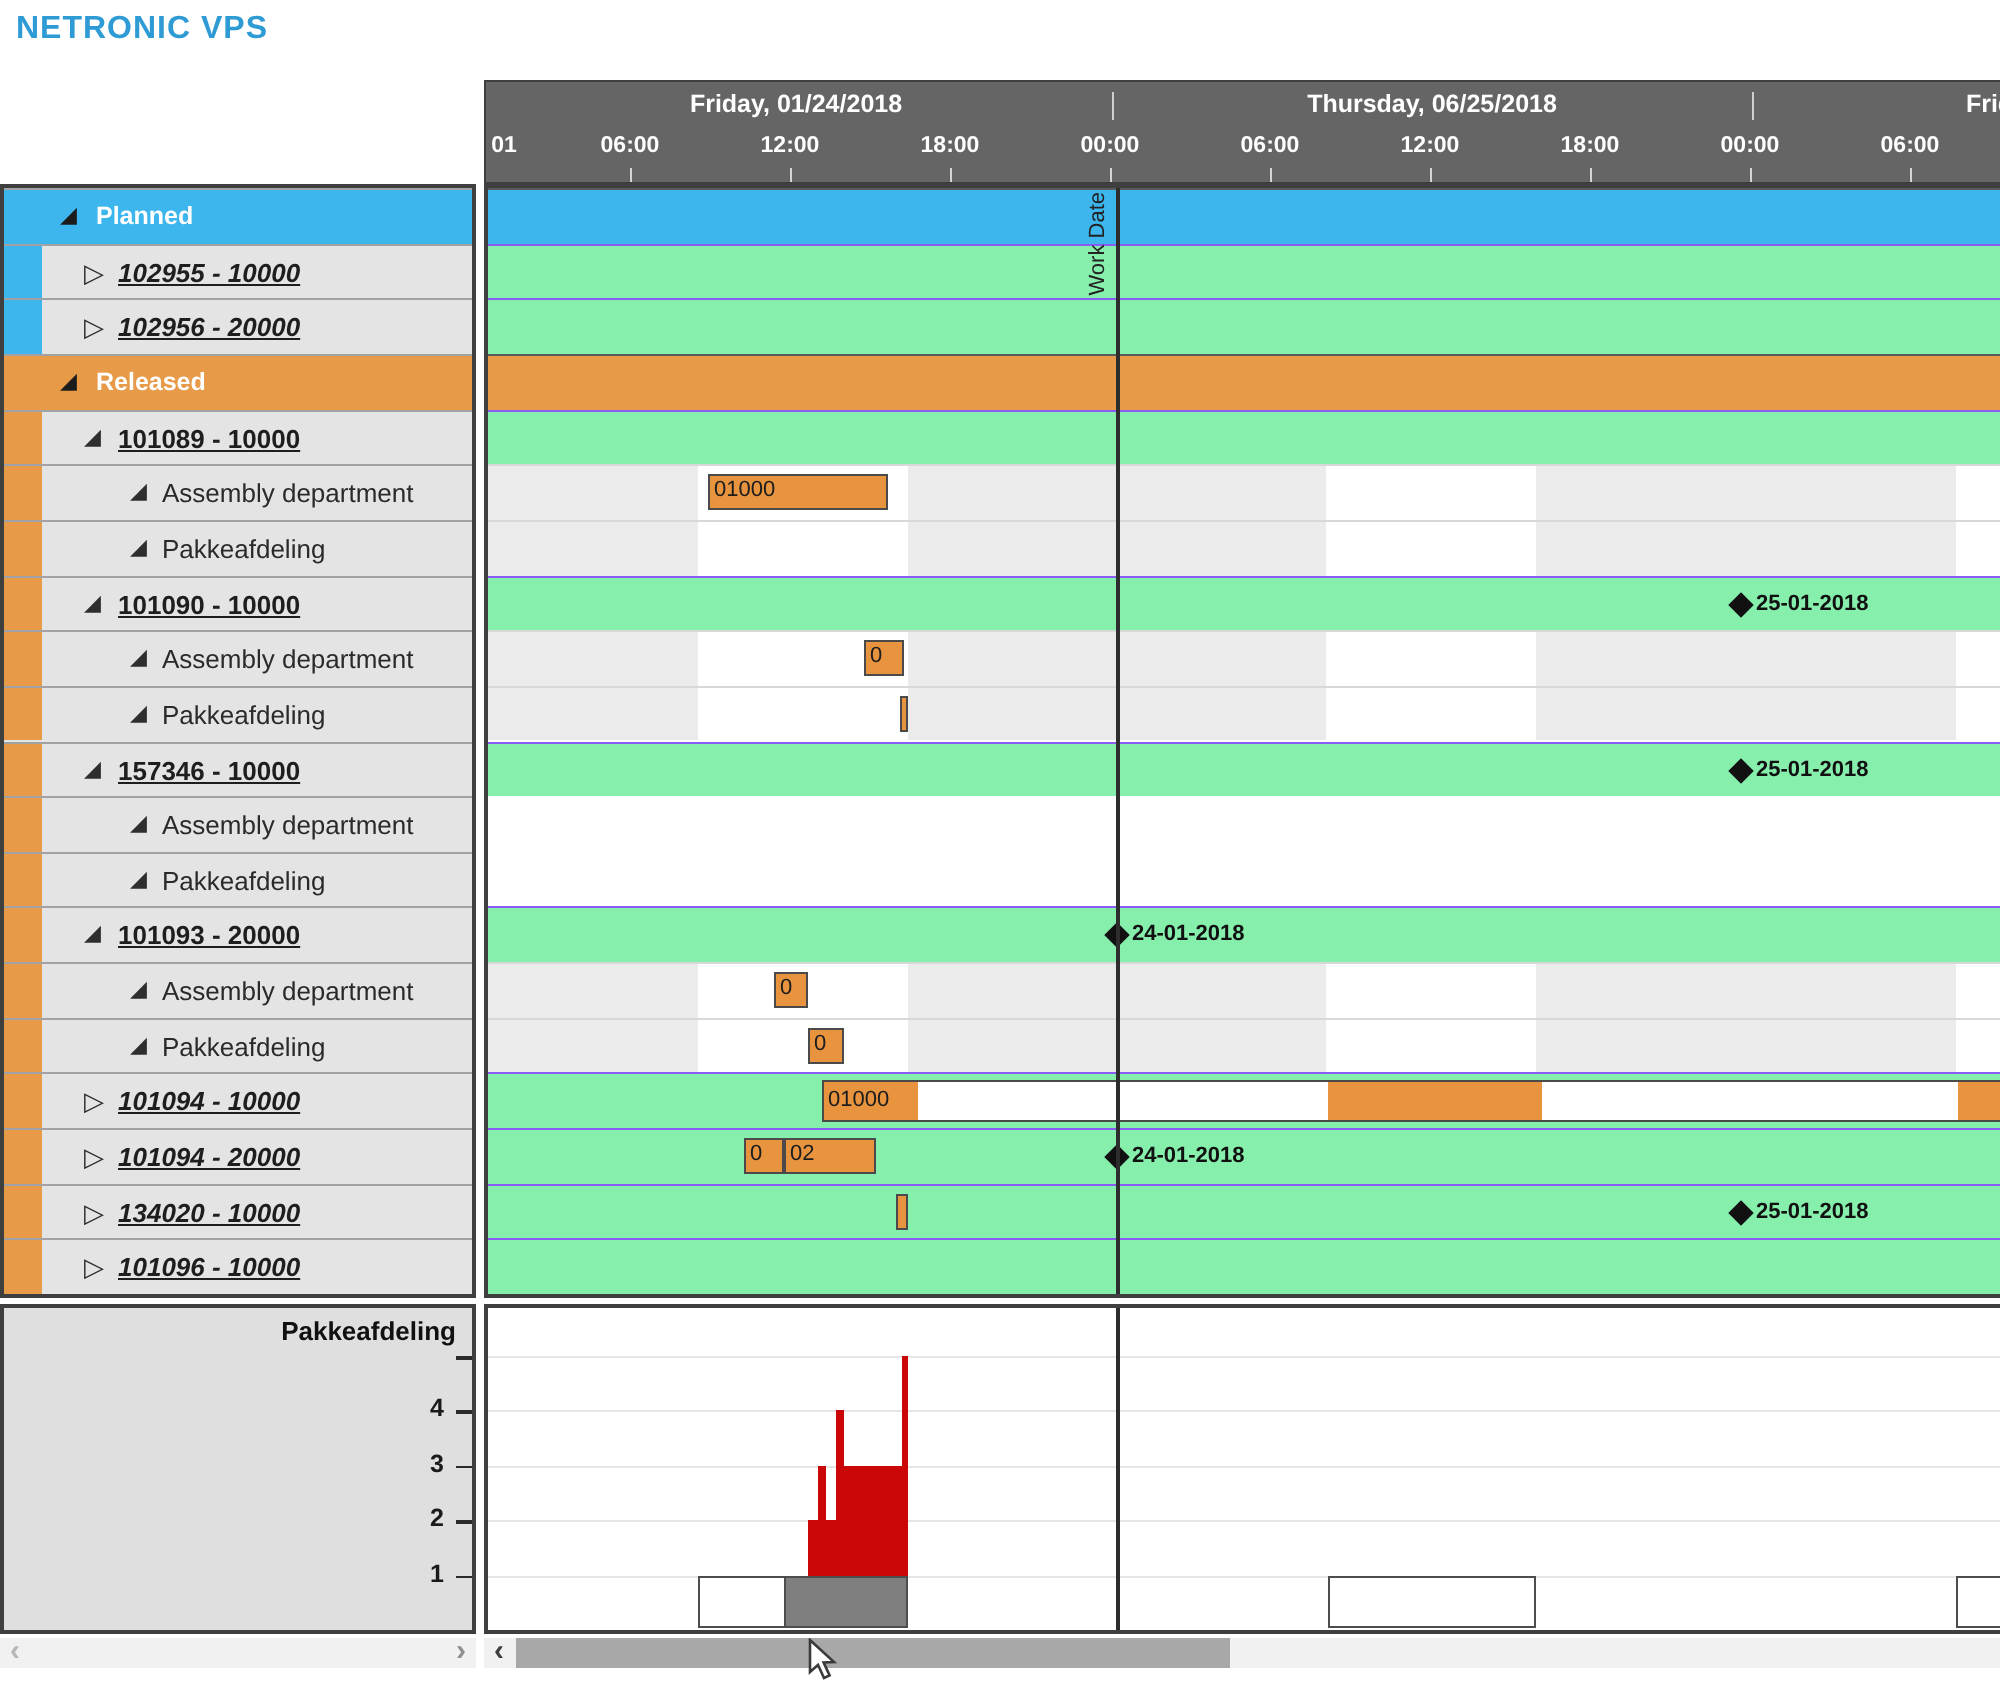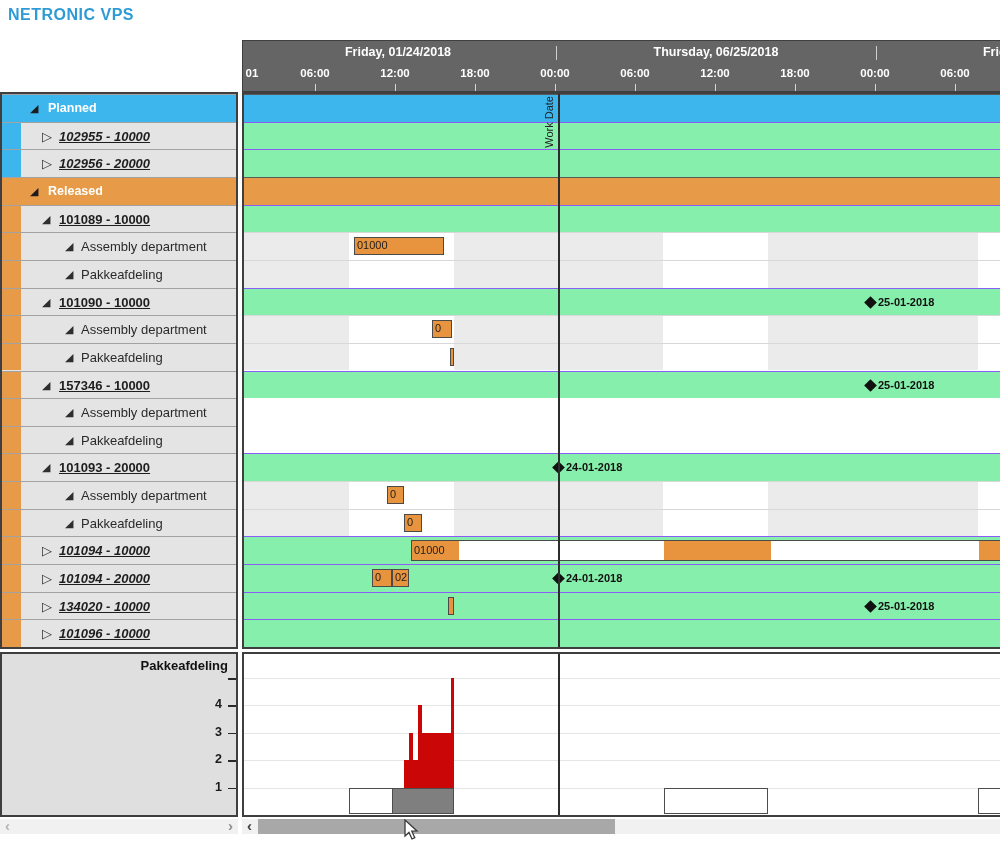--- a/index.html
+++ b/index.html
@@ -284,21 +284,21 @@
       </div>
       <div class="crow order tone-orange" style="top: 442.4px;">
         <div class="cbar" style="left: 167px; width: 590px;">
           <div class="seg" style="left: 0px; width: 45px;">01000</div>
           <div class="seg" style="left: 252px; width: 105px;"></div>
           <div class="seg" style="left: 567px; width: 23px;"></div>
         </div>
       </div>
       <div class="crow order tone-orange" style="top: 470.05px;">
         <div class="bar" style="left: 128px; width: 20px;">0</div>
-        <div class="bar" style="left: 148px; width: 17px;">02</div>
+        <div class="bar" style="left: 148px; width: 46px;">02</div>
         <div class="dia" style="left: 310px;"></div>
         <div class="dialab" style="left: 322px;">24-01-2018</div>
       </div>
       <div class="crow order tone-orange" style="top: 497.7px;">
         <div class="bar" style="left: 204px; width: 6px;"></div>
         <div class="dia" style="left: 622px;"></div>
         <div class="dialab" style="left: 634px;">25-01-2018</div>
       </div>
       <div class="crow order tone-orange" style="top: 525.35px;"></div>
     </div>

